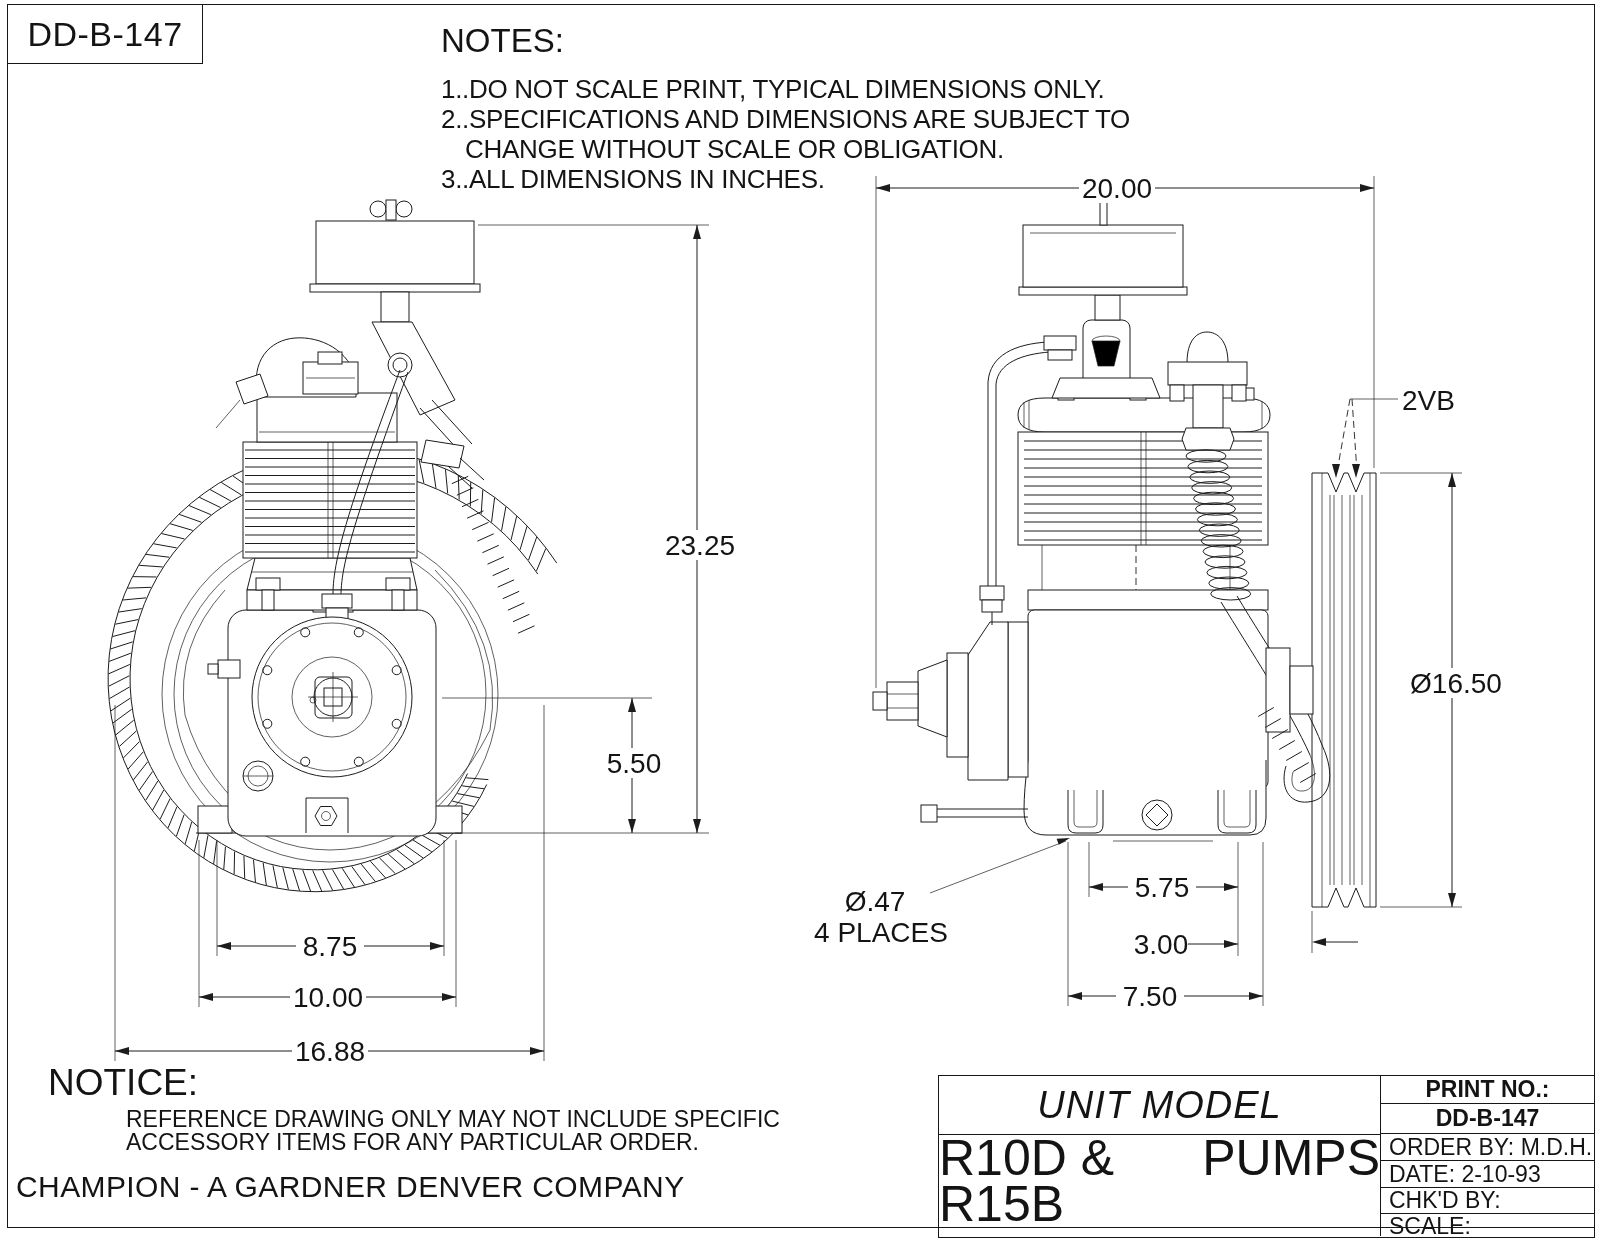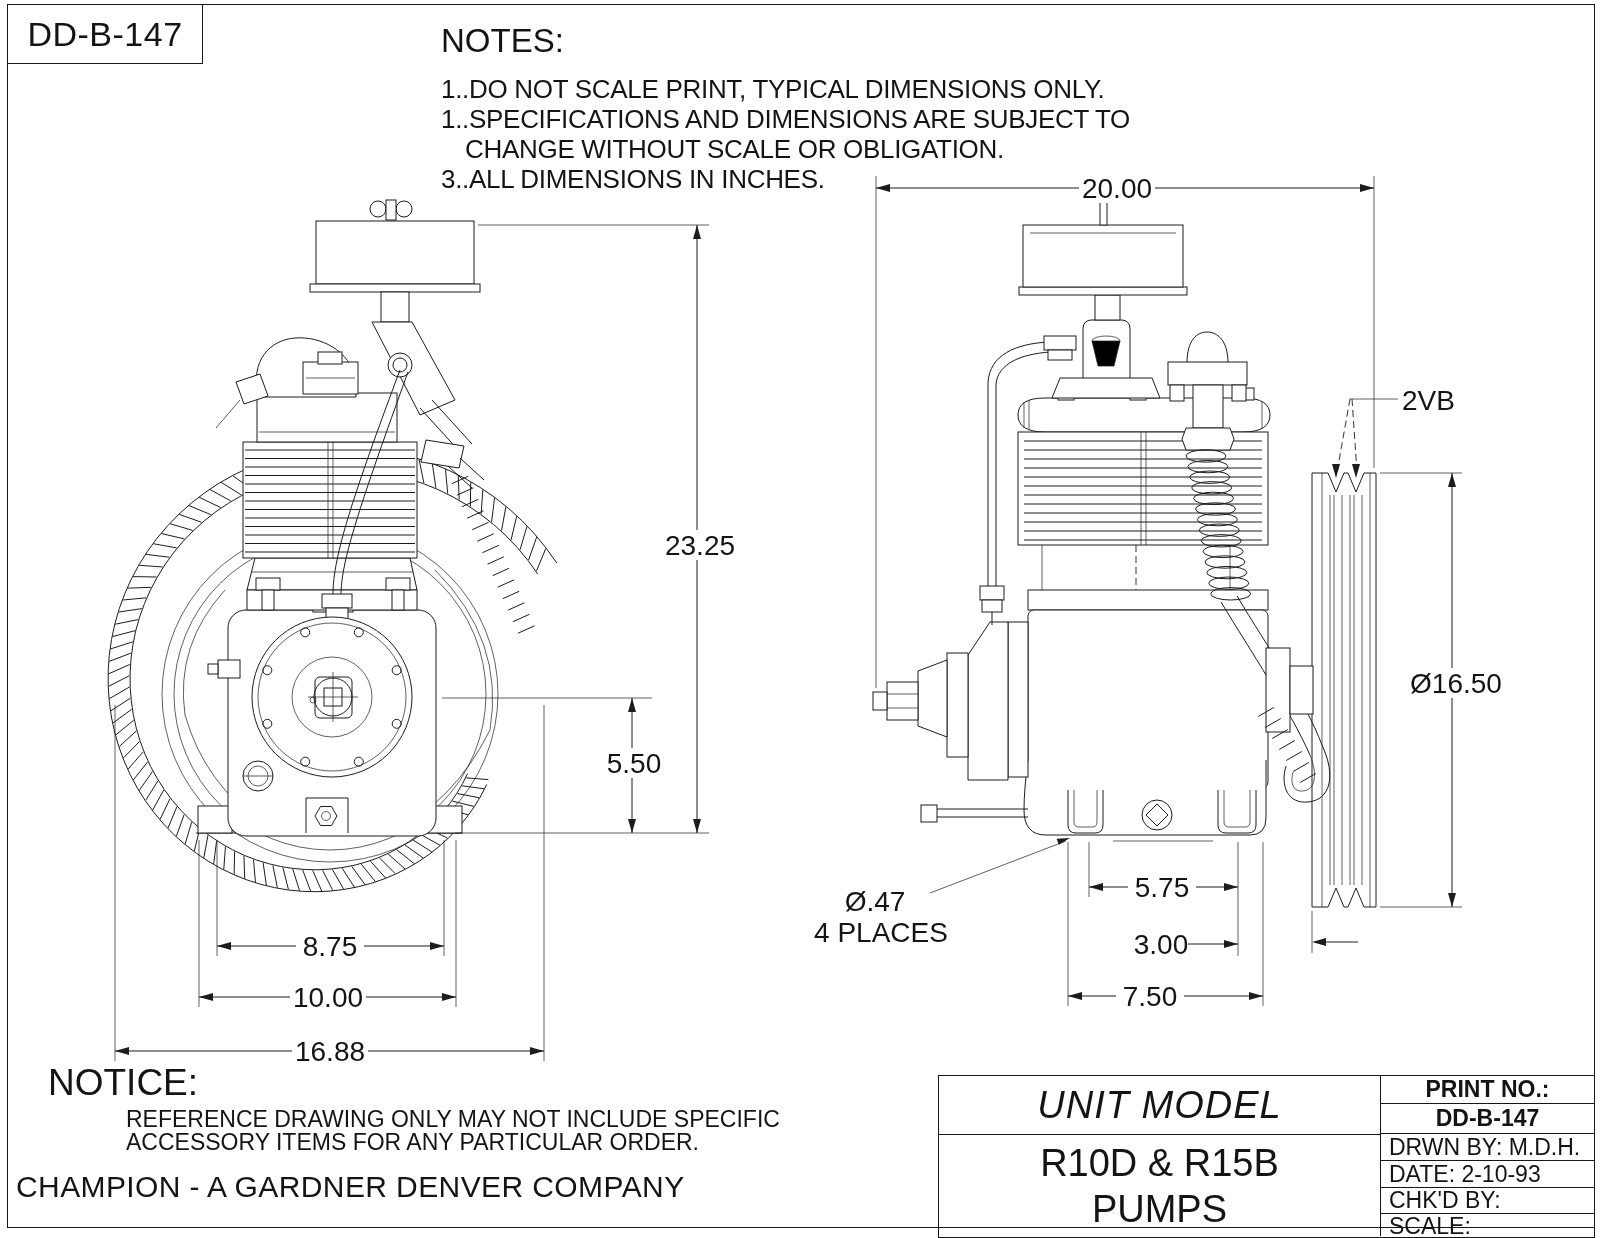--- a/index.html
+++ b/index.html
@@ -15,21 +15,21 @@
   #notes .ind{padding-left:24px;}
   #notice-h{left:48px;top:1062px;font-size:37px;}
   #notice-b{left:126px;top:1108px;font-size:23px;line-height:23px;white-space:nowrap;}
   #company{left:16px;top:1170px;font-size:30px;letter-spacing:.4px;white-space:nowrap;}
   
   #tblock{left:938px;top:1075px;width:657px;height:163px;border:1.4px solid #161616;box-sizing:border-box;}
   #tblock .cell{position:absolute;box-sizing:border-box;border-color:#161616;}
   #tb-lt{left:0;top:0;width:442px;height:59px;border-right:1.4px solid;border-bottom:1.4px solid;
          display:flex;align-items:center;justify-content:center;font-size:38px;font-style:italic;letter-spacing:1px;}
   #tb-lb{left:0;top:59px;width:442px;height:101px;border-right:1.4px solid;
-         display:flex;flex-direction:column;align-items:center;justify-content:center;font-size:38px;line-height:46px;}
+         display:flex;flex-direction:row;justify-content:center;font-size:50px;line-height:46px;}
   .tbr{left:442px;width:213px;border-bottom:1.2px solid;font-size:23px;display:flex;align-items:center;}
   .tbr.c{justify-content:center;font-weight:bold;}
   .tbr.l{padding-left:8px;}
   svg{position:absolute;left:0;top:0;}
   #dwg line,#dwg path,#dwg circle,#dwg ellipse,#dwg rect,#dwg polyline{stroke:#1c1c1c;fill:none;stroke-width:1;}
   #dwg .w{fill:#ffffff;}
   #dwg .bg{fill:#ffffff;stroke:none;}
   #dwg .thin{stroke-width:0.7;}
   #dwg .dash{stroke-dasharray:7 4;stroke-width:0.9;}
   #dwg polygon.ar{fill:#1c1c1c;stroke:none;}
@@ -493,21 +493,21 @@
     </g>
   </svg>
 
   <div id="ddbox" class="abs">
     <span>DD-B-147</span>
   </div>
 
   <div id="notes" class="abs">
     <div class="nh">NOTES:</div>
     <div class="nl">1..DO NOT SCALE PRINT, TYPICAL DIMENSIONS ONLY.</div>
-    <div class="nl">1..SPECIFICATIONS AND DIMENSIONS ARE SUBJECT TO</div>
+    <div class="nl">2..SPECIFICATIONS AND DIMENSIONS ARE SUBJECT TO</div>
     <div class="nl ind">CHANGE WITHOUT SCALE OR OBLIGATION.</div>
     <div class="nl">3..ALL DIMENSIONS IN INCHES.</div>
   </div>
 
   <div id="notice-h" class="abs">NOTICE:</div>
   <div id="notice-b" class="abs">
     <div>REFERENCE DRAWING ONLY MAY NOT INCLUDE SPECIFIC</div>
     <div>ACCESSORY ITEMS FOR ANY PARTICULAR ORDER.</div>
   </div>
 
@@ -521,21 +521,21 @@
       <div>R10D &amp; R15B</div>
       <div>PUMPS</div>
     </div>
     <div class="cell tbr c" style="top:0;height:28px;">
       <span>PRINT NO.:</span>
     </div>
     <div class="cell tbr c" style="top:28px;height:30px;">
       <span>DD-B-147</span>
     </div>
     <div class="cell tbr l" style="top:58px;height:27px;">
-      <span>DRWN BY: M.D.H.</span>
+      <span>ORDER BY: M.D.H.</span>
     </div>
     <div class="cell tbr l" style="top:85px;height:27px;">
       <span>DATE: 2-10-93</span>
     </div>
     <div class="cell tbr l" style="top:112px;height:26px;">
       <span>CHK'D BY:</span>
     </div>
     <div class="cell tbr l" style="top:138px;height:25px;border-bottom:none;">
       <span>SCALE:</span>
     </div>

